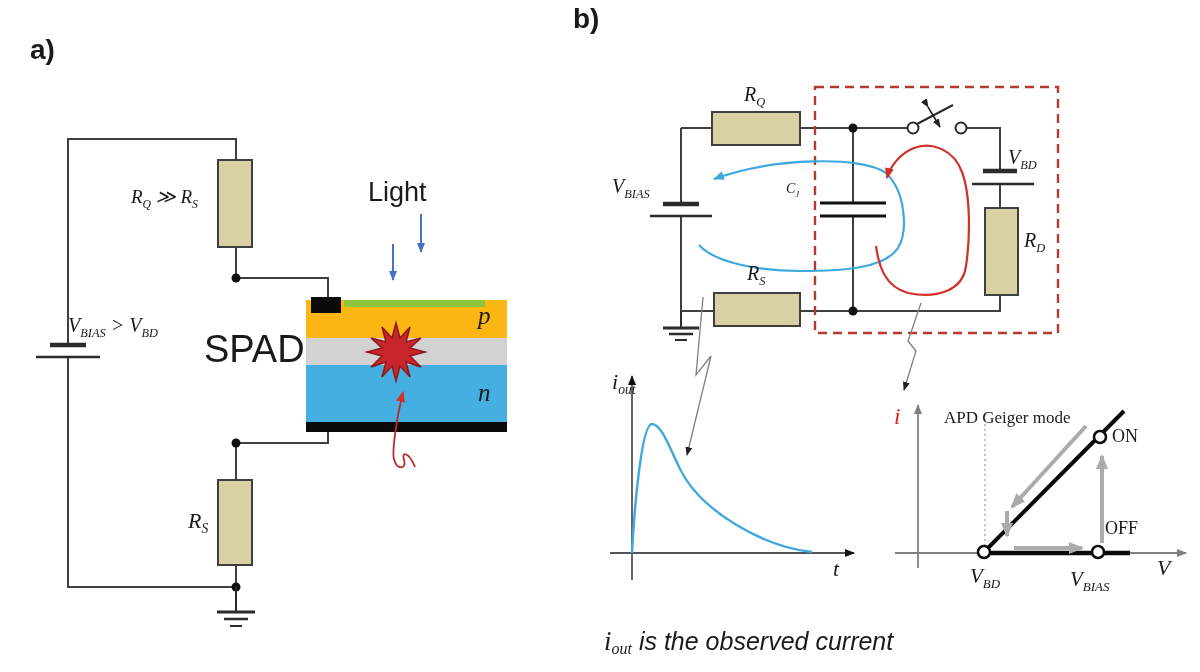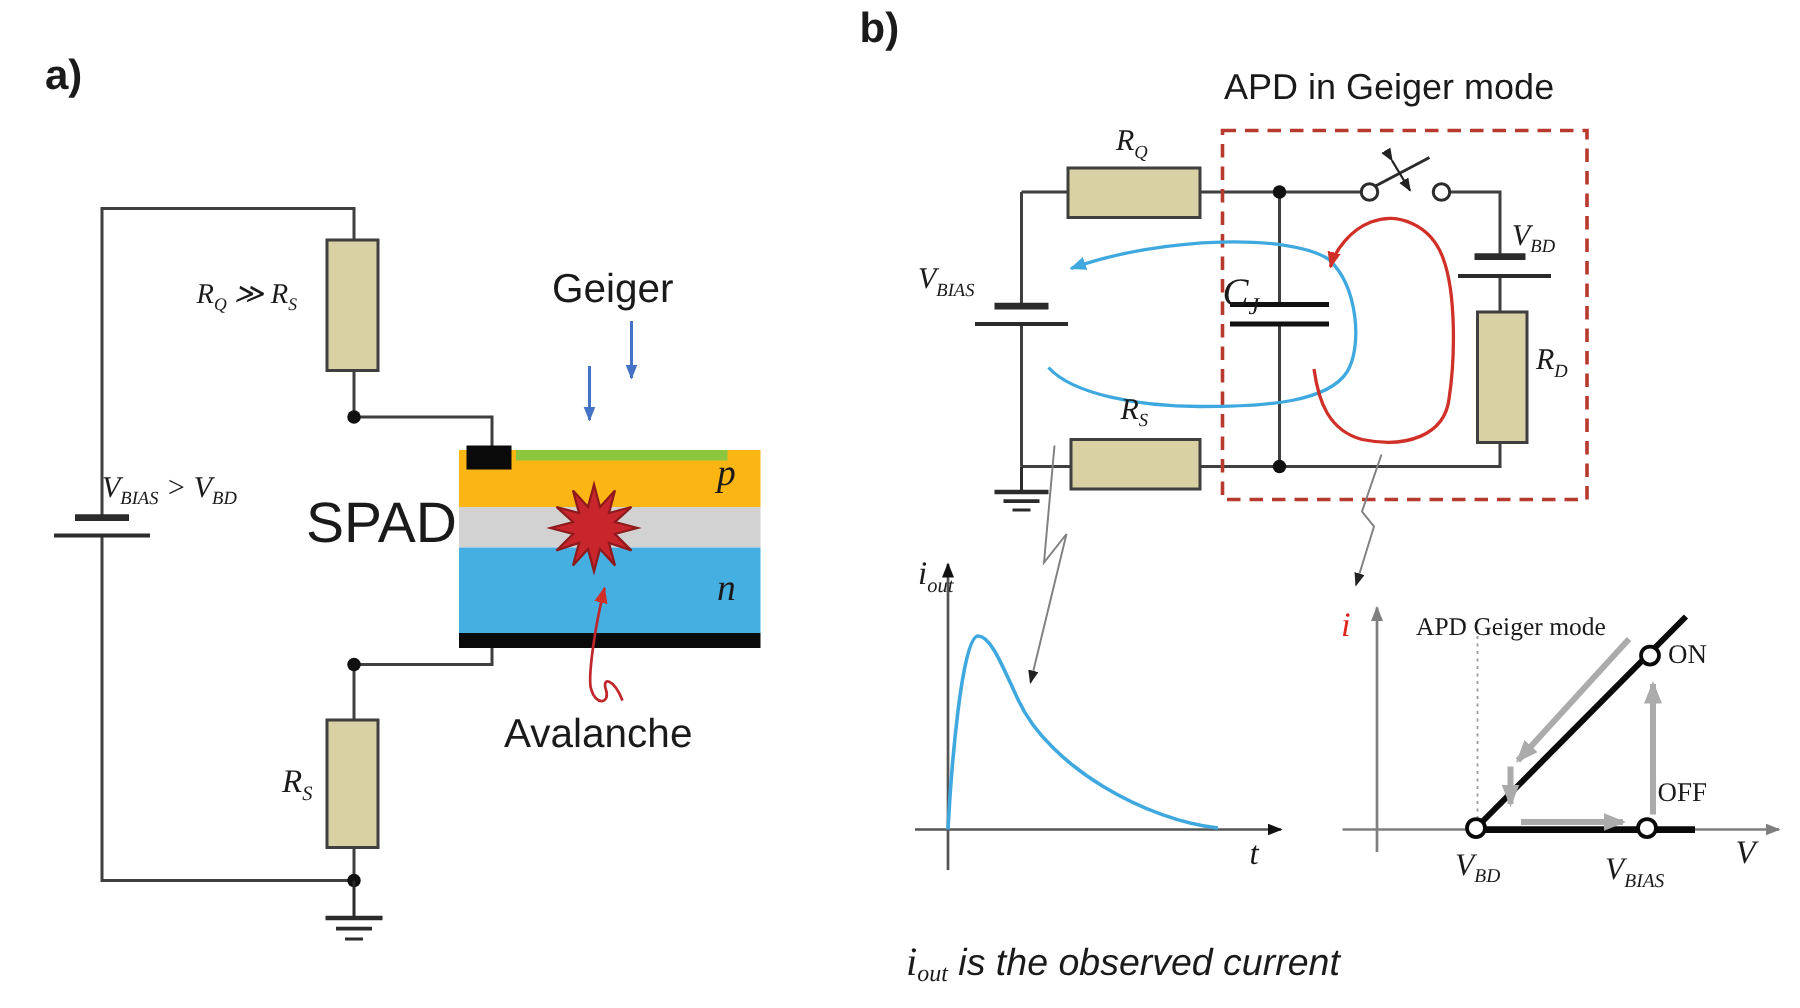--- a/index.html
+++ b/index.html
@@ -173,30 +173,28 @@
 </svg>
 
   <div class="lbl sans bold" style="left:30px;top:36px;font-size:28px">a)</div>
   <div class="lbl sans bold" style="left:573px;top:5px;font-size:28px">b)</div>
 
   <div class="lbl math" style="left:131px;top:187px;font-size:19px"><span>R</span><sub>Q</sub><span> ≫ </span><span>R</span><sub>S</sub></div>
 
   <div class="lbl math" style="left:68px;top:315px;font-size:20px"><span>V</span><sub>BIAS</sub><span> &gt; </span><span>V</span><sub>BD</sub></div>
 
   <div class="lbl sans" style="left:204px;top:330px;font-size:38px">SPAD</div>
-  <div class="lbl sans" style="left:368px;top:179px;font-size:27px">Geiger</div>
+  <div class="lbl sans" style="left:368px;top:179px;font-size:27px">Light</div>
   <div class="lbl math" style="left:478px;top:303px;font-size:25px">p</div>
   <div class="lbl math" style="left:478px;top:380px;font-size:25px">n</div>
-  <div class="lbl sans" style="left:336px;top:476px;font-size:27px">Avalanche</div>
   <div class="lbl math" style="left:188px;top:510px;font-size:22px"><span>R</span><sub>S</sub></div>
 
-  <div class="lbl sans" style="left:816px;top:47px;font-size:24px">APD in Geiger mode</div>
   <div class="lbl math" style="left:744px;top:84px;font-size:20px"><span>R</span><sub>Q</sub></div>
   <div class="lbl math" style="left:612px;top:176px;font-size:20px"><span>V</span><sub>BIAS</sub></div>
-  <div class="lbl math" style="left:815px;top:182px;font-size:26px"><span>C</span><sub>J</sub></div>
+  <div class="lbl math" style="left:786px;top:182px;font-size:14px"><span>C</span><sub>J</sub></div>
   <div class="lbl math" style="left:747px;top:263px;font-size:20px"><span>R</span><sub>S</sub></div>
   <div class="lbl math" style="left:1008px;top:147px;font-size:20px"><span>V</span><sub>BD</sub></div>
   <div class="lbl math" style="left:1024px;top:230px;font-size:20px"><span>R</span><sub>D</sub></div>
 
   <div class="lbl math" style="left:612px;top:371px;font-size:22px"><span>i</span><sub>out</sub></div>
   <div class="lbl math" style="left:833px;top:558px;font-size:22px">t</div>
 
   <div class="lbl math red" style="left:894px;top:405px;font-size:23px">i</div>
   <div class="lbl serif" style="left:944px;top:409px;font-size:17px">APD Geiger mode</div>
   <div class="lbl serif" style="left:1112px;top:427px;font-size:18px">ON</div>

